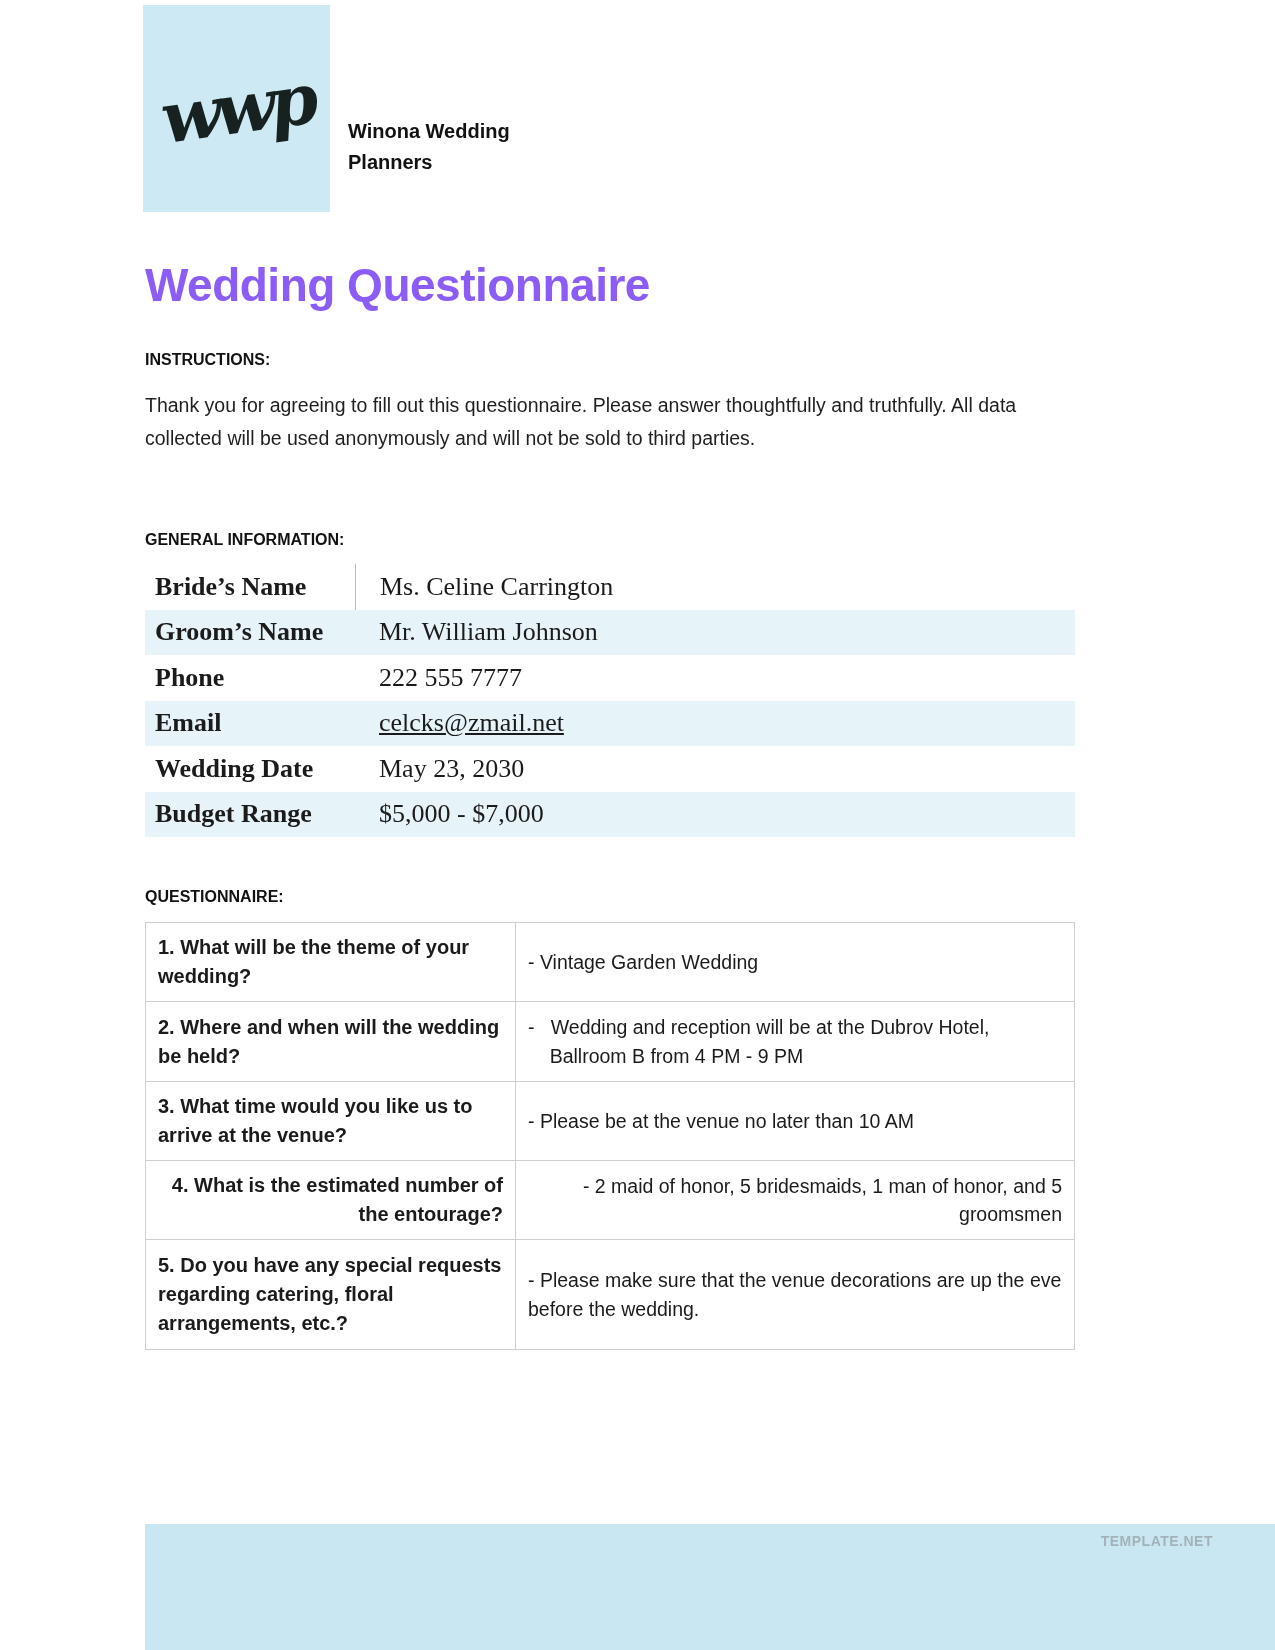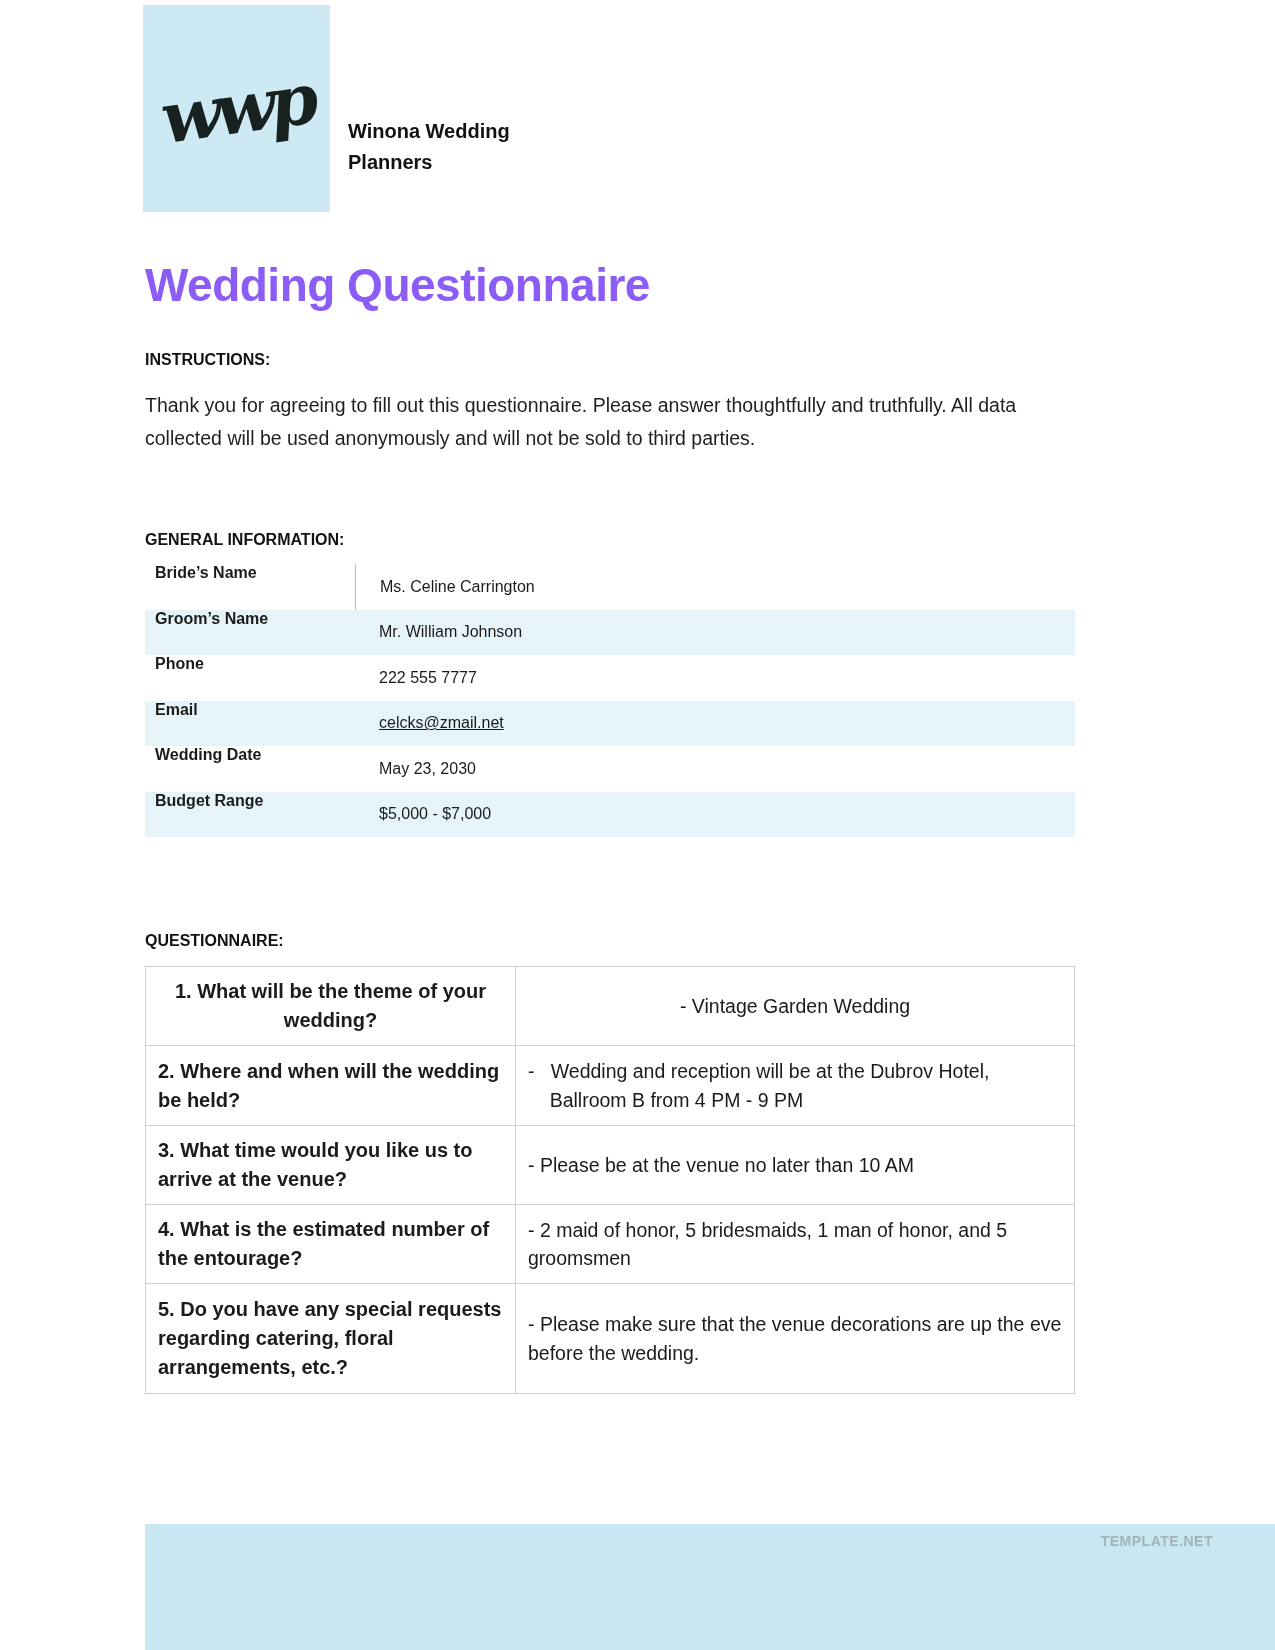--- a/index.html
+++ b/index.html
@@ -74,22 +74,24 @@
 
   
   .general-info {
     position: absolute;
     left: 145px; top: 531px;
     width: 930px;
   }
   .info-table { margin-top: 15px; }
   .info-row {
     display: flex;
+    align-items: center;
     height: 45.5px;
-    font-size: 16px;
+    font-size: 26px;
+    font-family: Liberation Serif, serif;
   }
   .info-row:nth-child(even) { background: var(--row-highlight, #e6f4fa); }
   .info-label {
     width: 200px;
     padding-left: 10px;
     font-weight: 700;
     flex-shrink: 0;
   }
   .info-value {
     flex: 1;
@@ -101,21 +103,21 @@
   .info-row:first-child .info-value { border-left: 1px solid #b9bdbf; }
   .email-link {
     color: #1b1b1b;
     text-decoration: underline;
     cursor: pointer;
   }
 
   
   .questionnaire {
     position: absolute;
-    left: 145px; top: 932px;
+    left: 145px; top: 888px;
     width: 780px;
   }
   .q-table {
     margin-top: 16px;
     width: 930px;
     border-collapse: collapse;
     table-layout: fixed;
   }
   .q-table td {
     border: 1px solid #cfcfcf;
@@ -125,24 +127,24 @@
     line-height: 1.45;
     color: #1b1b1b;
   }
   .q-table td.q {
     width: 345px;
     font-size: 20px;
     font-weight: 700;
     line-height: 1.45;
   }
   .q-table td.a { white-space: pre-wrap; }
-  tr.r1 { height: 74px; text-align: center; }
+  tr.r1 { height: 74px; }
   tr.r2 { height: 80px; }
   tr.r3 { height: 78px; }
-  tr.r4 { height: 78px; }
+  tr.r4 { height: 78px; text-align: right; }
   tr.r5 { height: 110px; }
 
   
   .footer-band {
     position: absolute;
     left: 145px; top: 1524px;
     right: 0; bottom: 0;
     background: var(--footer-band, #c9e7f2);
   }
   .watermark {

